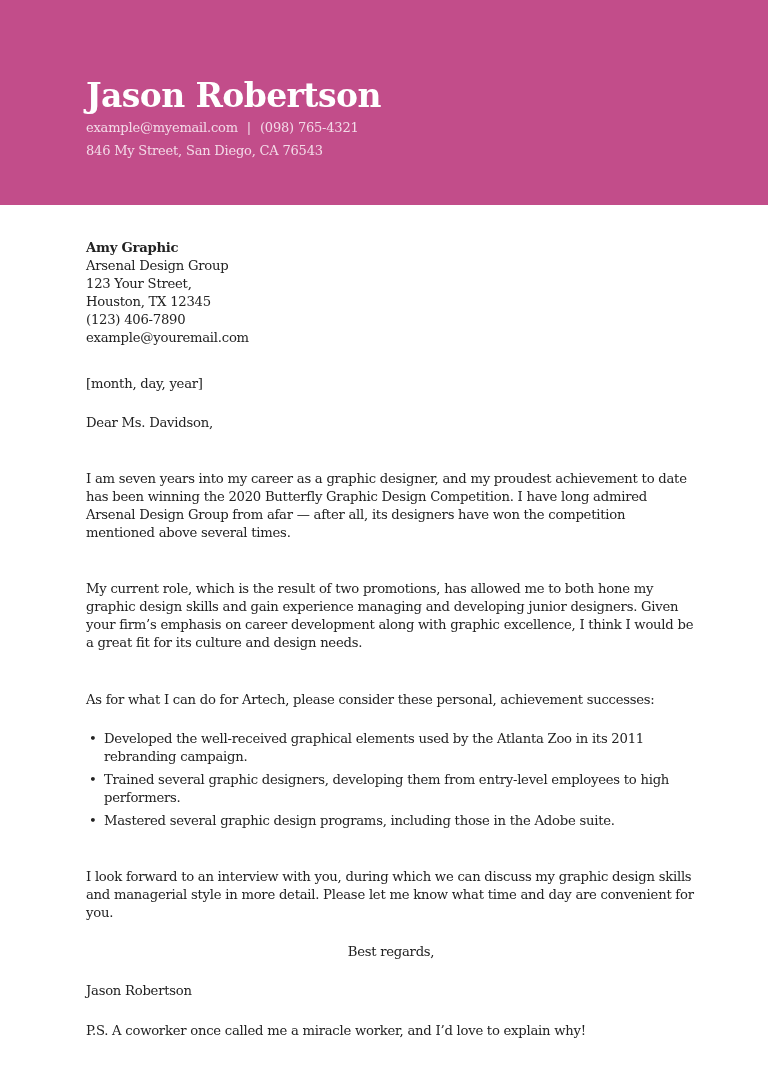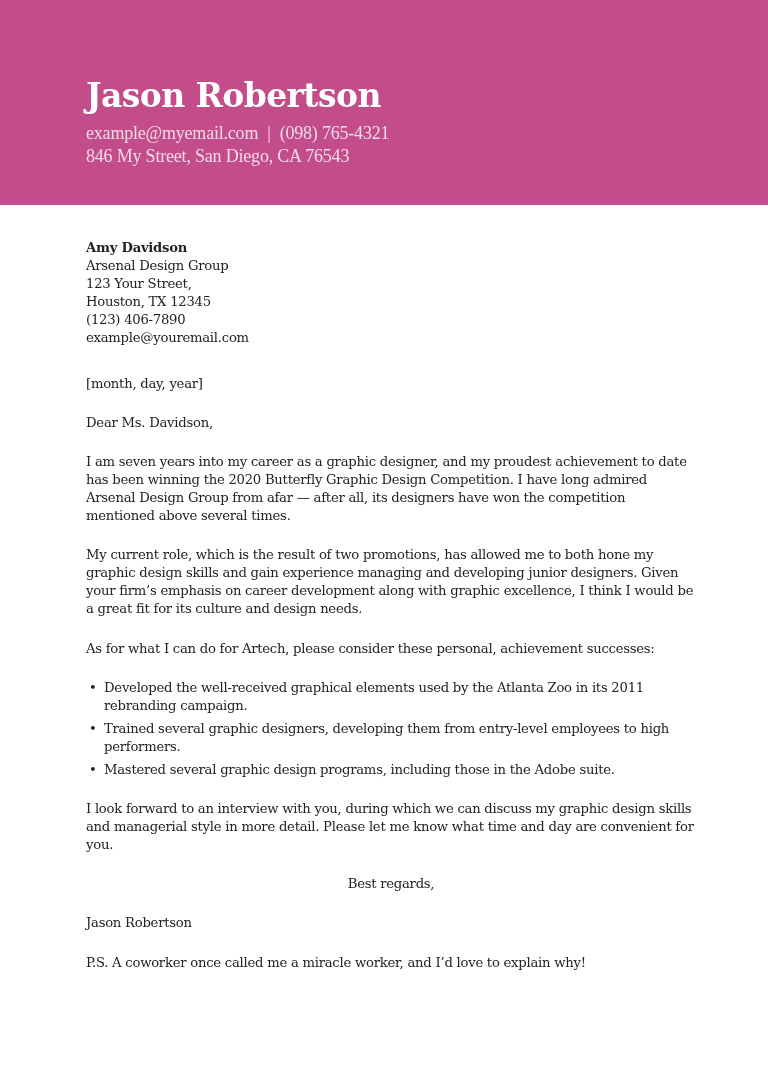--- a/index.html
+++ b/index.html
@@ -29,45 +29,44 @@
     font-size: 33px;
     line-height: 40px;
     font-weight: bold;
     color: #ffffff;
     letter-spacing: -0.6px;
     margin: 0;
   }
   .header-contact {
     position: absolute;
     left: 86px;
-    top: 122px;
-    font-size: 18px;
+    top: 116px;
+    font-size: 13px;
     line-height: 23px;
     color: #f3dbe8;
     letter-spacing: -0.2px;
-    font-family: Liberation Serif, serif;
   }
   .header-contact .sep {
     display: inline-block;
     margin: 0 9px 0 9px;
   }
   .letter {
     position: absolute;
     left: 86px;
     top: 239px;
     width: 610px;
     font-size: 13.2px;
     line-height: 18.1px;
     letter-spacing: -0.25px;
   }
   .recipient div { white-space: nowrap; }
   .recipient .r-name { font-weight: bold; }
   .date { margin-top: 27px; }
   .salutation { margin-top: 21px; }
-  .para { margin: 21px 0 0 0; }
+  .para { margin: 38px 0 0 0; }
   ul.bullets {
     list-style: none;
     margin: 21px 0 0 0;
     padding: 0;
   }
   ul.bullets li {
     position: relative;
     padding-left: 18px;
     margin-bottom: 5px;
   }
@@ -88,21 +87,21 @@
   <div class="header-contact">
     <div>
       <span>example@myemail.com</span><span class="sep">|</span><span>(098) 765-4321</span>
     </div>
     <div>846 My Street, San Diego, CA 76543</div>
   </div>
 </div>
 
 <div class="letter">
   <div class="recipient">
-    <div class="r-name">Amy Davidson</div>
+    <div class="r-name">Amy Graphic</div>
     <div>Arsenal Design Group</div>
     <div>123 Your Street,</div>
     <div>Houston, TX 12345</div>
     <div>(123) 406-7890</div>
     <div>example@youremail.com</div>
   </div>
 
   <div class="date">[month, day, year]</div>
   <div class="salutation">Dear Ms. Davidson,</div>
 

